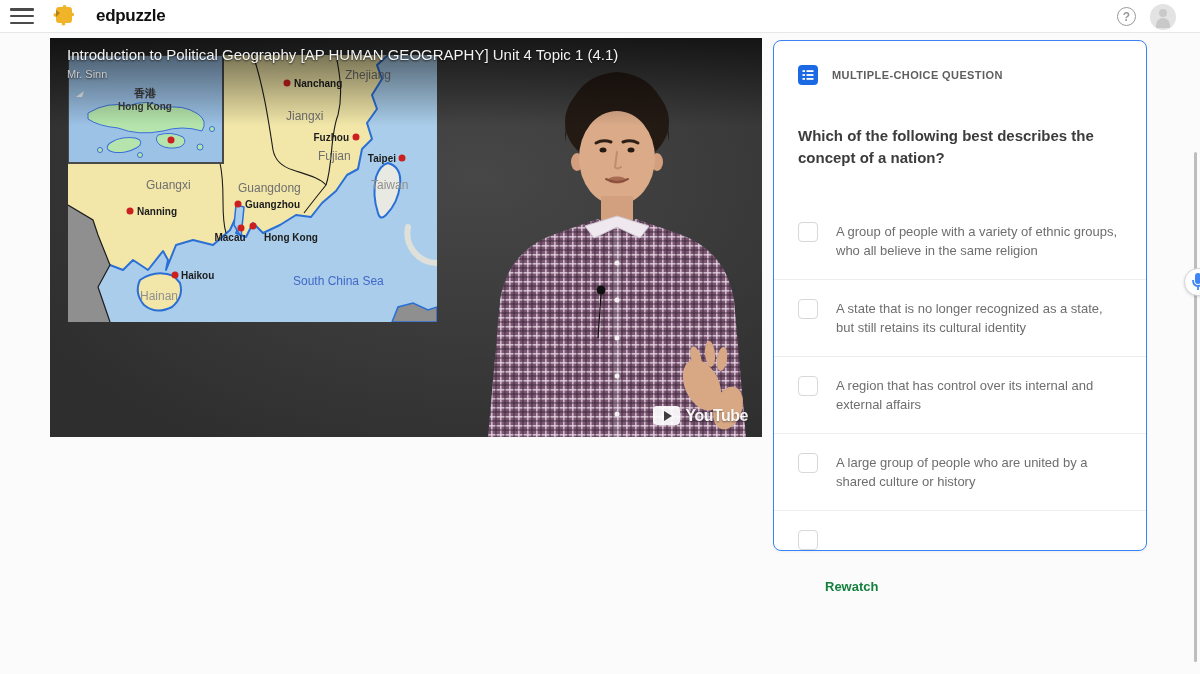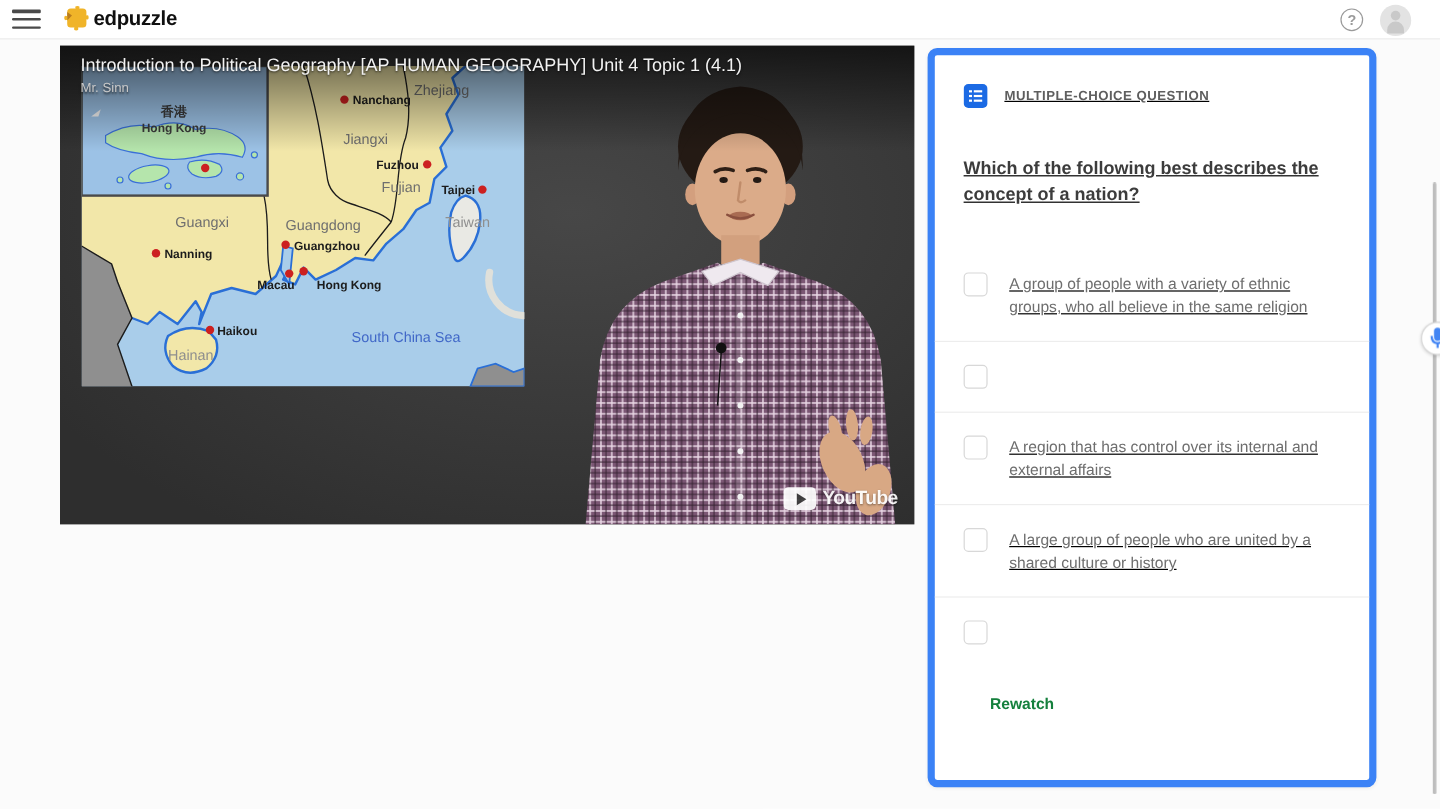--- a/index.html
+++ b/index.html
@@ -5,21 +5,21 @@
   * { margin:0; padding:0; box-sizing:border-box; }
   html,body { width:1200px; height:674px; overflow:hidden; background:#fff;
               font-family:"Liberation Sans", sans-serif; }
 
   
   .topbar { position:relative; height:33px; background:#fff;
             border-bottom:1px solid #e7e7e7; display:flex; align-items:center; }
   .hamburger { margin-left:10px; width:24px; height:16px; display:flex;
                flex-direction:column; justify-content:space-between; cursor:pointer; }
   .hamburger span { display:block; height:2.5px; background:#4a4a4a; border-radius:1px; }
-  .brand { display:flex; align-items:center; margin-left:16px; gap:4px; }
+  .brand { display:flex; align-items:center; margin-left:16px; gap:22px; }
   .brand-text { font-size:17px; font-weight:700; color:#101010; letter-spacing:-0.3px; }
   .topbar-right { position:absolute; right:24px; top:0; height:33px;
                   display:flex; align-items:center; gap:14px; }
   .help-icon { width:19px; height:19px; border:1.5px solid #9a9a9a; border-radius:50%;
                color:#9a9a9a; font-size:12px; font-weight:700; display:flex;
                align-items:center; justify-content:center; cursor:pointer; }
   .avatar { width:26px; height:26px; border-radius:50%; background:#e3e3e3;
             position:relative; overflow:hidden; cursor:pointer; }
   .avatar .head { position:absolute; left:9px; top:5px; width:8px; height:8px;
                   border-radius:50%; background:#c9c9c9; }
@@ -46,23 +46,23 @@
                   align-items:center; gap:5px; opacity:.92; }
   .yt-badge { width:27px; height:19px; background:#fff; border-radius:4px;
               display:flex; align-items:center; justify-content:center; }
   .yt-badge:before { content:""; display:block; width:0; height:0;
               border-left:8px solid #3a3a3a; border-top:5px solid transparent;
               border-bottom:5px solid transparent; margin-left:2px; }
   .yt-text { color:#fff; font-size:16px; font-weight:700; letter-spacing:-0.5px;
              text-shadow:0 1px 2px rgba(0,0,0,.5); }
 
   
-  .question-card { position:absolute; left:773px; top:7px; width:374px; height:616px;
-                   background:#fff; border:6px solid #3b82f6; border-radius:8px;
-                   box-shadow:0 1px 3px rgba(0,0,0,0.05);text-decoration:underline; }
+  .question-card { position:absolute; left:773px; top:7px; width:374px; height:511px;
+                   background:#fff; border:1px solid #3b82f6; border-radius:8px;
+                   box-shadow:0 1px 3px rgba(0,0,0,0.05); }
   .q-header { display:flex; align-items:center; gap:14px; padding:24px 24px 0; }
   .q-type-label { font-size:11px; font-weight:700; color:#5e5e5e; letter-spacing:.4px; }
   .q-text { margin:40px 24px 0; font-size:15px; font-weight:700; color:#3c3c3c;
             line-height:22px; }
   .options { margin-top:34px; }
   .option { display:flex; align-items:flex-start; gap:18px; padding:19px 24px;
             border-top:1px solid #ededed; cursor:pointer; }
   .option:first-child { border-top:none; }
   .checkbox { width:20px; height:20px; border:1px solid #d8d8d8; border-radius:4px;
               background:#fff; flex:none; cursor:pointer; }
@@ -254,20 +254,21 @@
 
     <p class="q-text">Which of the following best describes the concept of a nation?</p>
 
     <div class="options">
       <div class="option">
         <div class="checkbox"></div>
         <div class="option-text">A group of people with a variety of ethnic groups, who all believe in the same religion</div>
       </div>
       <div class="option">
         <div class="checkbox"></div>
+        <div class="option-text">A state that is no longer recognized as a state, but still retains its cultural identity</div>
       </div>
       <div class="option">
         <div class="checkbox"></div>
         <div class="option-text">A region that has control over its internal and external affairs</div>
       </div>
       <div class="option">
         <div class="checkbox"></div>
         <div class="option-text">A large group of people who are united by a shared culture or history</div>
       </div>
       <div class="option">

